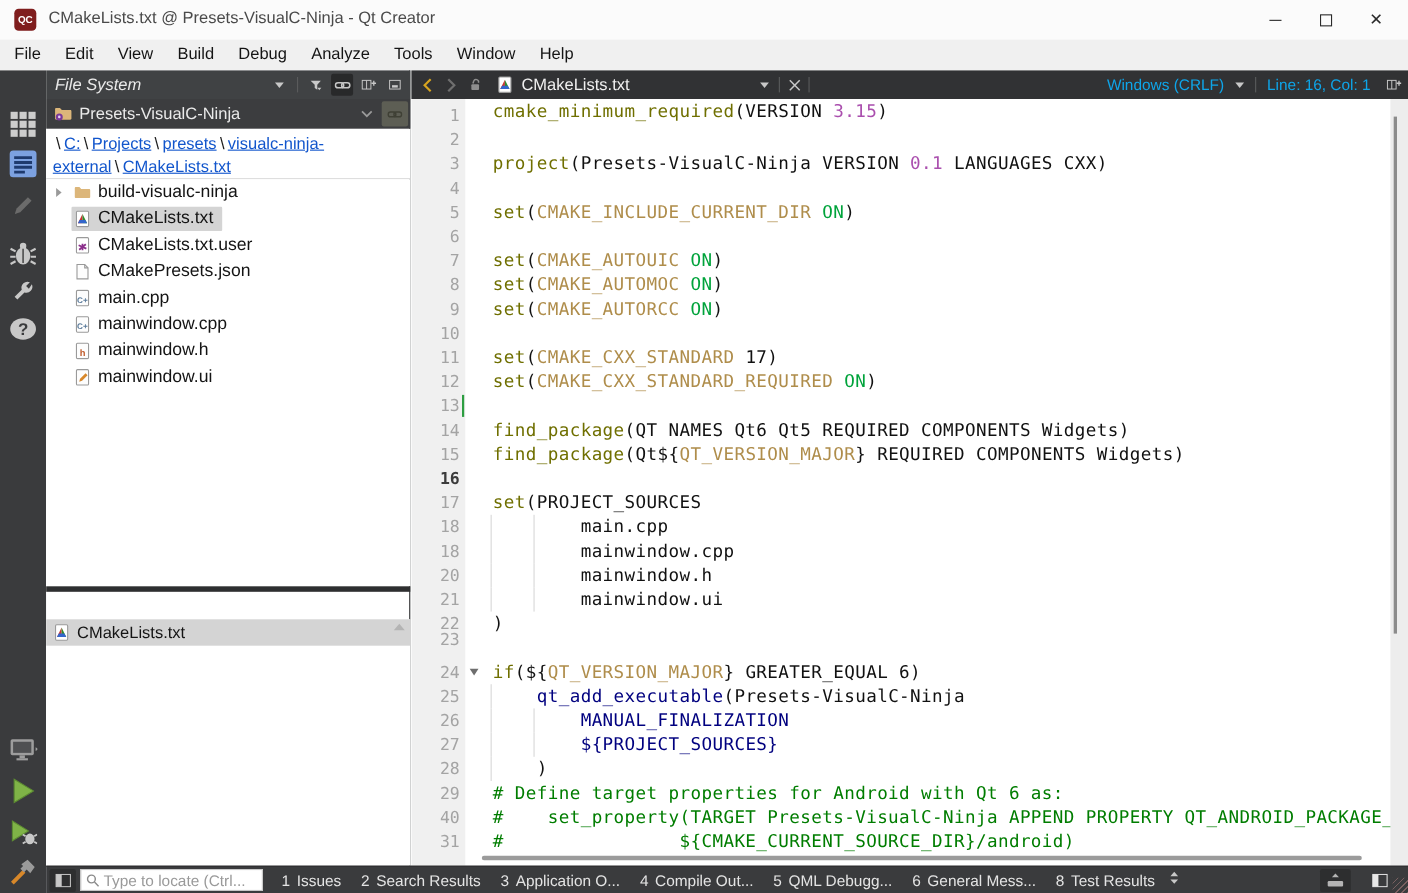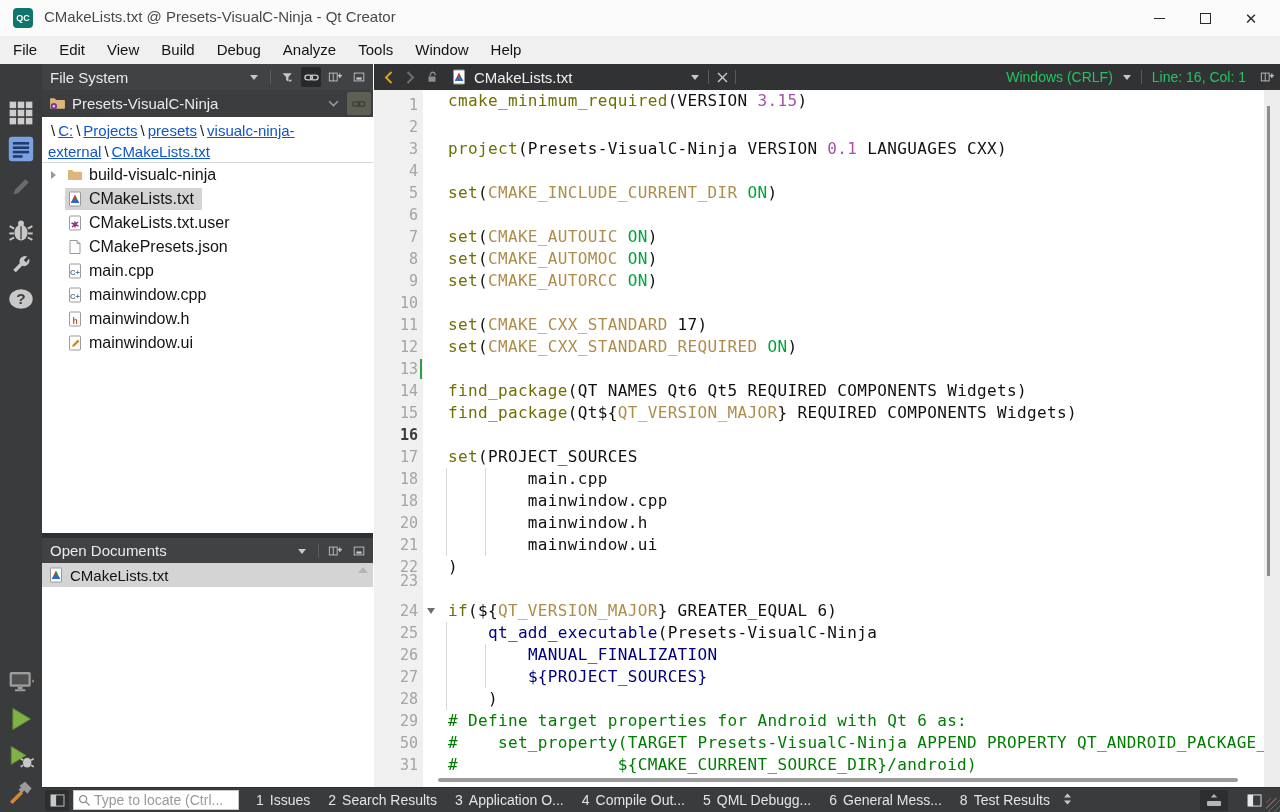--- a/index.html
+++ b/index.html
@@ -4,42 +4,42 @@
 <style>
   * { margin:0; padding:0; box-sizing:border-box; }
   html,body { background:#888; }
   #win {
     position:relative; width:1280px; height:812px; overflow:hidden;
     background:#fff; font-family:"Liberation Sans", sans-serif;
     outline:1px solid #9a9a9a;
   }
   
   #titlebar { position:absolute; left:0; top:0; width:1280px; height:36px; background:#fbfbfb; }
-  #app-icon { position:absolute; left:13px; top:8px; width:20px; height:20px; background:#0f766e; border-radius:4px;
+  #app-icon { position:absolute; left:13px; top:8px; width:20px; height:20px; background:#7f1d1d; border-radius:4px;
               color:#fff; font-size:9px; font-weight:bold; text-align:center; line-height:20px; }
   #title-text { position:absolute; left:44px; top:8px; font-size:15px; color:#4a4a4a; white-space:nowrap; }
   .winbtn { position:absolute; top:0; width:46px; height:36px; display:flex; align-items:center; justify-content:center; }
   #btn-min { right:98px; } #btn-max { right:52px; } #btn-close { right:6px; }
   #btn-min .g { width:11px; height:0; border-top:1px solid #2a2a2a; }
   #btn-max .g { width:11px; height:11px; border:1px solid #2a2a2a; }
   #btn-close .g { font-size:15px; color:#2a2a2a; line-height:1; }
   
   #menubar { position:absolute; left:0; top:36px; width:1280px; height:28px; background:#f0f0f0;
              display:flex; align-items:center; padding-left:2px; }
   .menu-item { font-size:15px; color:#141414; padding:0 11px; height:28px; line-height:28px; }
   
   #leftbar { position:absolute; left:0; top:64px; width:42px; height:748px; background:#3a3b3d; }
   .modebtn { position:absolute; left:0; width:42px; height:34px; display:flex; align-items:center; justify-content:center; }
   .modebtn svg { width:26px; height:26px; }
   .modebtn.small svg { width:22px; height:22px; }
   
   #sidepanel { position:absolute; left:42px; top:64px; width:331px; height:723px; background:#fff; border-right:1px solid #2a2b2c; }
   .panel-header { position:absolute; left:0; width:331px; height:26px; background:#404244; color:#eaeaea;
                   font-size:15px; display:flex; align-items:center; padding-left:8px; }
-  .panel-header .ph-title { flex:0 0 auto; }
+  .panel-header .ph-title { flex:0 0 auto;font-style:italic; }
   .ph-icons { position:absolute; right:4px; top:0; height:26px; display:flex; align-items:center; gap:4px; }
   .ph-icons .icobtn { width:20px; height:20px; display:flex; align-items:center; justify-content:center; border-radius:2px; }
   .icobtn.pressed { background:#28292a; }
   .vsep { width:1px; height:14px; background:#5a5b5c; margin:0 2px; }
   .tri-down { width:0; height:0; border-left:4px solid transparent; border-right:4px solid transparent; border-top:5px solid #c8c8c8; }
   #fs-header { top:0; }
   #project-row { position:absolute; left:0; top:26px; width:331px; height:27px; background:#3c3d3f; display:flex; align-items:center; }
   #project-row .label { color:#eaeaea; font-size:15px; margin-left:6px; flex:1 1 auto; }
   #combo-chev { margin-right:8px; }
   #sync-btn { width:24px; height:23px; background:#5d5e54; margin-right:2px; display:flex; align-items:center; justify-content:center; border-radius:2px; }
@@ -64,21 +64,21 @@
   #od-up { position:absolute; right:5px; top:4px; width:0; height:0; border-left:5px solid transparent; border-right:5px solid transparent; border-bottom:6px solid #b4b4b4; }
   
   #editor-area { position:absolute; left:374px; top:64px; width:906px; height:723px; }
   #tabbar { position:absolute; left:0; top:0; width:906px; height:26px; background:#313234; display:flex; align-items:center; color:#d8d8d8; }
   #tabbar .navbtn { width:22px; height:26px; display:flex; align-items:center; justify-content:center; }
   #tabbar svg { display:block; }
   #tab-file { display:flex; align-items:center; gap:7px; margin-left:8px; }
   #tab-file .fname { font-size:15px; color:#f0f0f0; }
   #tab-chev { margin-left:112px; }
   #tabbar .spacer { flex:1 1 auto; }
-  .tb-text { font-size:14px; color:#22c55e; }
+  .tb-text { font-size:14px; color:#0ea5e9; }
   #enc-chev { margin:0 8px 0 10px; }
   #cursor-pos { margin:0 10px 0 8px; }
   #editor { position:absolute; left:0; top:26px; width:906px; height:697px; background:#fff; overflow:hidden; }
   #gutter { position:absolute; left:0; top:0; width:49px; height:697px; background:#f0f0f0; }
   .lnum { position:absolute; width:44px; text-align:right; font-family:"DejaVu Sans Mono", monospace; font-size:15px;
           color:#a4a4a4; height:22px; line-height:22px; }
   .lnum.cur { color:#3c3c3c; font-weight:bold; }
   .marker { position:absolute; left:46px; width:2px; height:20px; background:#2d9e41; }
   .fold { position:absolute; left:53px; width:0; height:0; border-left:4.5px solid transparent; border-right:4.5px solid transparent; border-top:6px solid #6e6e6e; }
   .crow { position:absolute; left:74px; height:22px; line-height:22px; white-space:pre;
@@ -370,47 +370,20 @@
             <svg viewBox="0 0 16 16">
               <rect x="2.5" y="1" width="11" height="14" rx="1" fill="#fdfdfd" stroke="#9a9a9a"></rect>
               <path d="M5 12l.8-2.6 5-5 1.8 1.8-5 5z" fill="#d8882a"></path>
             </svg>
             <span class="tlabel">mainwindow.ui</span>
           </div>
         </div>
       </div>
     <div id="tree-splitter"></div>
 
-    <div class="panel-header" id="od-header">
-      <span class="ph-title">Open Documents</span>
-      <div class="ph-icons">
-        <div class="icobtn">
-            <div class="tri-down"></div>
-          </div>
-        <div class="vsep"></div>
-        <div class="icobtn">
-          <svg width="14" height="14" viewBox="0 0 16 16">
-              <g fill="none" stroke="#c8c8c8">
-                <rect x="1.5" y="3.5" width="9" height="9"></rect>
-                <line x1="6" y1="3.5" x2="6" y2="12.5"></line>
-              </g>
-              <g stroke="#c8c8c8" stroke-width="1.4">
-                <line x1="11" y1="6.5" x2="16" y2="6.5"></line>
-                <line x1="13.5" y1="4" x2="13.5" y2="9"></line>
-              </g>
-            </svg>
-        </div>
-        <div class="icobtn">
-          <svg width="14" height="14" viewBox="0 0 16 16">
-              <rect x="2.5" y="3.5" width="11" height="9" fill="none" stroke="#c8c8c8"></rect>
-              <rect x="5" y="8.5" width="6" height="2.5" fill="#c8c8c8"></rect>
-            </svg>
-        </div>
-      </div>
-    </div>
     <div id="odlist">
         <div class="odrow sel">
           <svg viewBox="0 0 16 16">
             <rect x="2.5" y="1" width="11" height="14" rx="1" fill="#fff" stroke="#9a9a9a"></rect>
             <polygon points="8,3.5 3.8,12 8,12" fill="#cc3333"></polygon>
             <polygon points="8,3.5 12.2,12 8,12" fill="#2e8b2e"></polygon>
             <polygon points="5.4,9 10.6,9 12.2,12 3.8,12" fill="#3366cc"></polygon>
           </svg>
           <span class="tlabel">CMakeLists.txt</span>
         </div>
@@ -503,21 +476,21 @@
           <div class="lnum" style="top: 422px;">20</div>
           <div class="lnum" style="top: 444px;">21</div>
           <div class="lnum" style="top: 466px;">22</div>
           <div class="lnum" style="top: 480px;">23</div>
           <div class="lnum" style="top: 510px;">24</div>
           <div class="lnum" style="top: 532px;">25</div>
           <div class="lnum" style="top: 554px;">26</div>
           <div class="lnum" style="top: 576px;">27</div>
           <div class="lnum" style="top: 598px;">28</div>
           <div class="lnum" style="top: 620px;">29</div>
-          <div class="lnum" style="top: 642px;">50</div>
+          <div class="lnum" style="top: 642px;">40</div>
           <div class="lnum" style="top: 664px;">31</div>
         </div>
       <div id="code-lines">
           <div class="crow" style="top: 0;"><span class="c-fn">cmake_minimum_required</span><span class="c-p">(VERSION </span><span class="c-num">3.15</span><span class="c-p">)</span></div>
           <div class="crow" style="top: 26px;"></div>
           <div class="crow" style="top: 48px;"><span class="c-fn">project</span><span class="c-p">(Presets-VisualC-Ninja VERSION </span><span class="c-num">0.1</span><span class="c-p"> LANGUAGES CXX)</span></div>
           <div class="crow" style="top: 70px;"></div>
           <div class="crow" style="top: 92px;"><span class="c-fn">set</span><span class="c-p">(</span><span class="c-var">CMAKE_INCLUDE_CURRENT_DIR</span><span class="c-p"> </span><span class="c-on">ON</span><span class="c-p">)</span></div>
           <div class="crow" style="top: 114px;"></div>
           <div class="crow" style="top: 136px;"><span class="c-fn">set</span><span class="c-p">(</span><span class="c-var">CMAKE_AUTOUIC</span><span class="c-p"> </span><span class="c-on">ON</span><span class="c-p">)</span></div>

